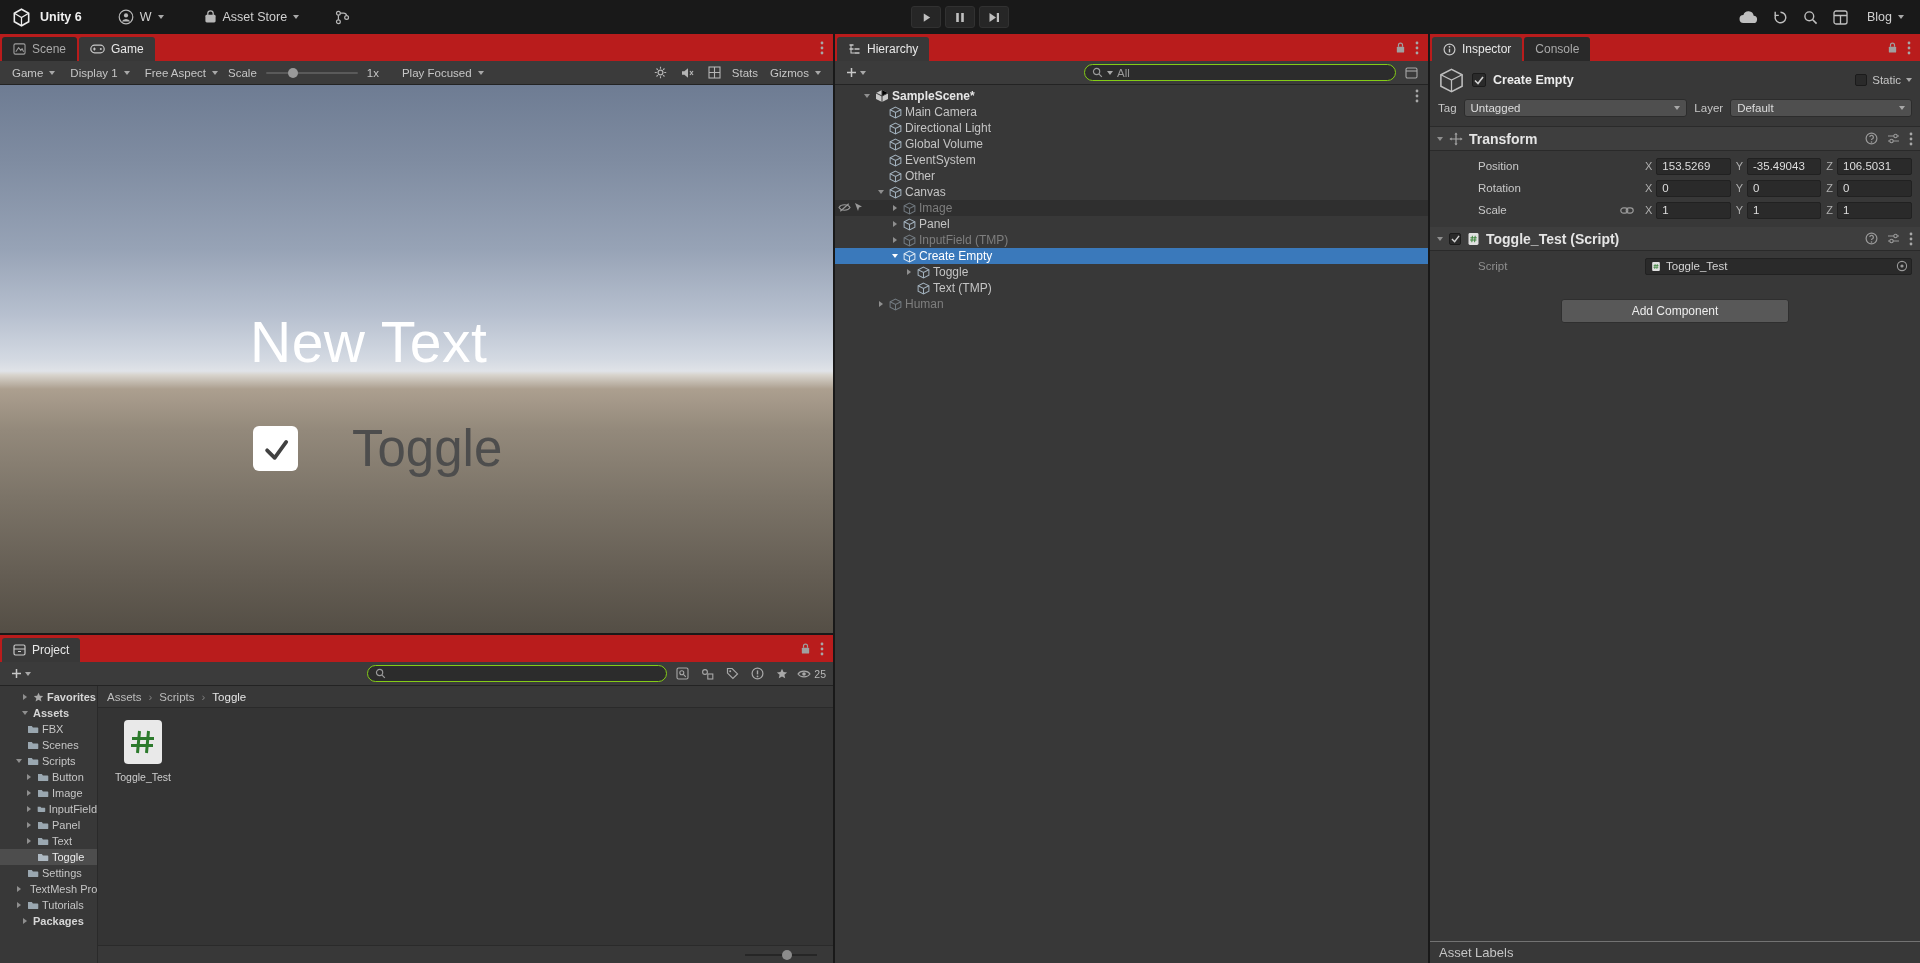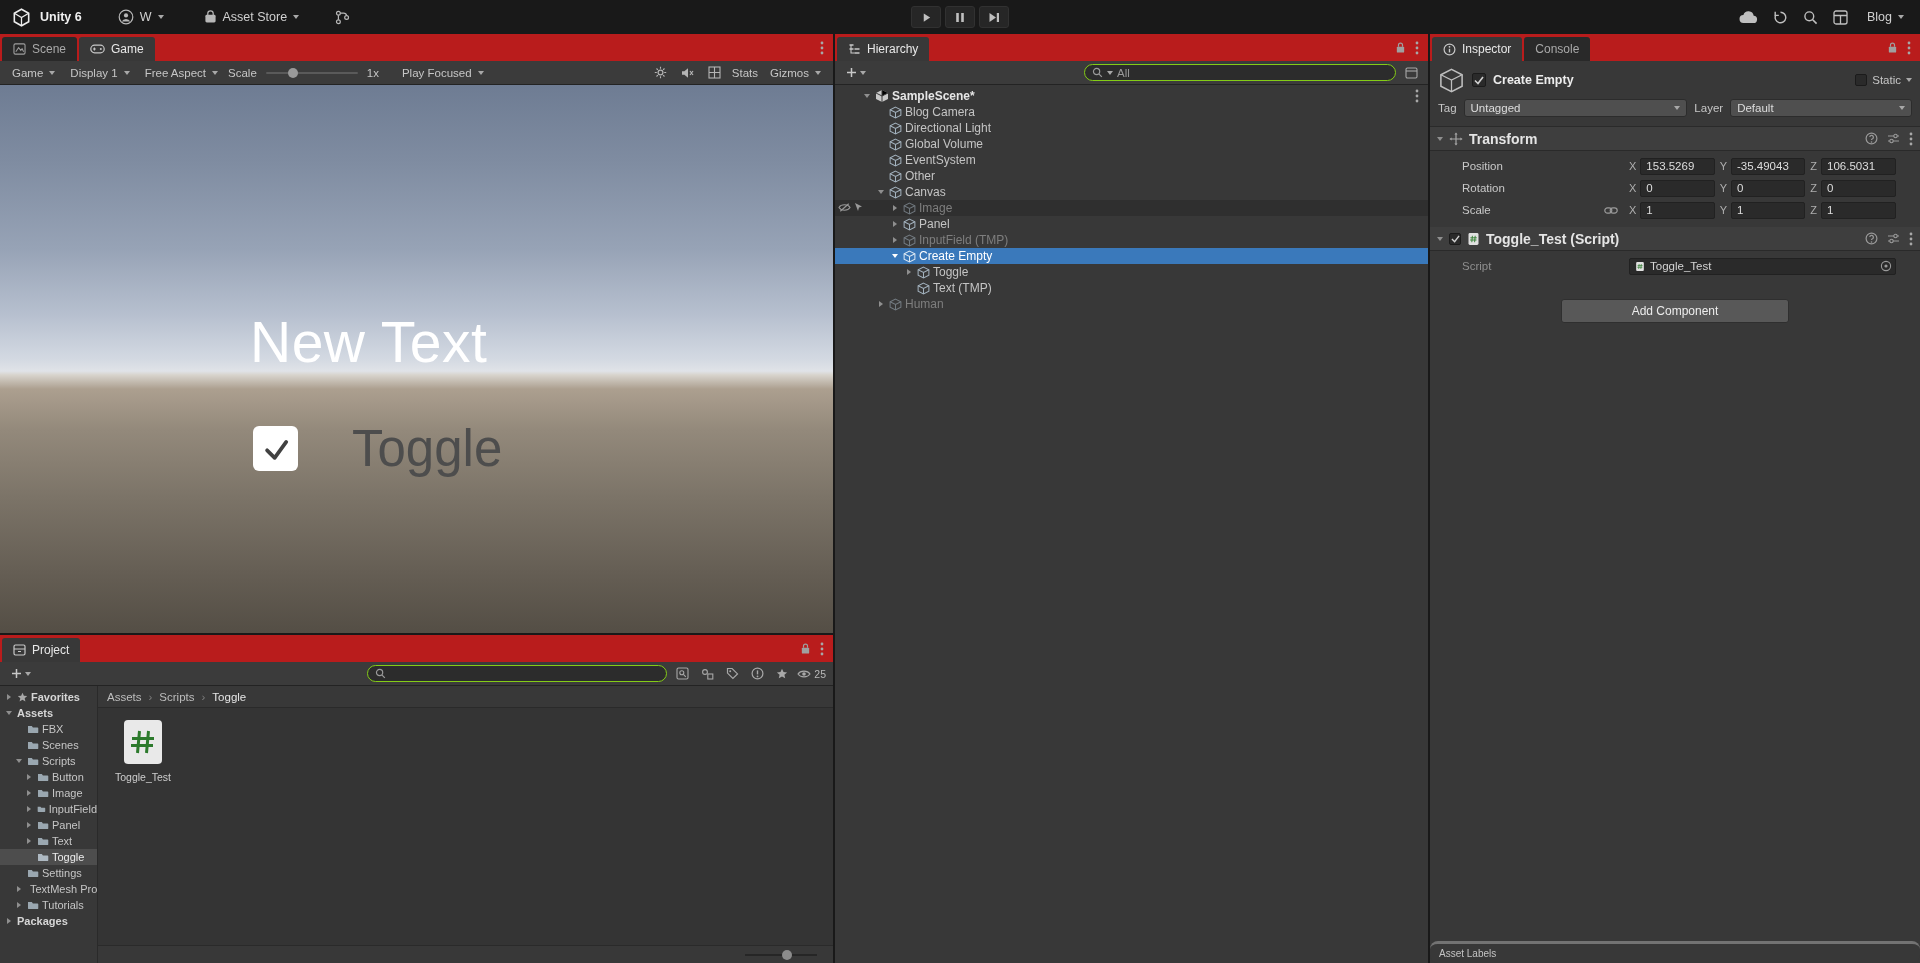--- a/index.html
+++ b/index.html
@@ -42,21 +42,21 @@
   .game-view { flex:1; position:relative; overflow:hidden;
     background:linear-gradient(180deg,#6E7C93 0%,#7F8CA1 14%,#97A3B6 30%,#B7C0CF 42%,#D3D9E2 50%,#E0E3E8 52.2%,#D8D4CD 52.9%,#AC9F8F 55.5%,#93897B 63%,#7C7468 75%,#655E54 89%,#544E45 100%); }
   .gv-headline { position:absolute; left:250px; top:224px; font-size:57px; color:#FFFFFF; letter-spacing:.5px; }
   .gv-toggle-box { position:absolute; left:253px; top:341px; width:45px; height:45px; background:#FFFFFF; border-radius:6px; display:flex; align-items:center; justify-content:center; }
   .gv-toggle-label { position:absolute; left:352px; top:334px; font-size:51px; color:#4D4D4D; }
 
   
   .project { height:330px; flex:none; display:flex; flex-direction:column; border-top:2px solid #191919; background:#383838; }
   .p-body { flex:1; display:flex; min-height:0; }
   .p-tree { width:98px; flex:none; border-right:1px solid #2A2A2A; padding-top:3px; font-size:11px; color:#C6C6C6; overflow:hidden; }
-  .t-row { height:16px; display:flex; align-items:center; gap:3px; padding-left:4px; white-space:nowrap; overflow:hidden; }
+  .t-row { height:16px; display:flex; align-items:center; gap:3px; padding-left:20px; white-space:nowrap; overflow:hidden; }
   .t-row.ind1 { padding-left:14px; } .t-row.ind2 { padding-left:24px; }
   .t-row.root { font-weight:700; color:#D6D6D6; }
   .t-row.sel { background:#4D4D4D; color:#ECECEC; }
   .slot { width:10px; flex:none; display:flex; justify-content:center; }
   .fold-c { width:0;height:0;border-top:3.5px solid transparent;border-bottom:3.5px solid transparent;border-left:4.5px solid #8F8F8F; }
   .fold-o { width:0;height:0;border-left:3.5px solid transparent;border-right:3.5px solid transparent;border-top:4.5px solid #8F8F8F; }
   .p-main { flex:1; display:flex; flex-direction:column; min-width:0; }
   .crumbs { height:22px; flex:none; display:flex; align-items:center; gap:7px; padding:0 9px; border-bottom:1px solid #2A2A2A; font-size:11.5px; color:#BDBDBD; background:#383838; }
   .crumb.last { color:#E4E4E4; }
   .crumb-sep { color:#7E7E7E; }
@@ -88,31 +88,31 @@
   .i-h-row2 { display:flex; align-items:center; gap:7px; height:22px; margin-top:3px; font-size:11.5px; color:#C6C6C6; }
   .dropdown { height:18px; background:#4F4F4F; border:1px solid #2C2C2C; border-radius:3px; display:flex; align-items:center; padding:0 6px; gap:6px; font-size:11.5px; color:#DDDDDD; }
   .dropdown .val { flex:1; overflow:hidden; }
   .dd-tag { flex:1.25; } .dd-layer { flex:1; }
   .checkbox { width:14px; height:14px; flex:none; background:#2A2A2A; border:1px solid #1B1B1B; border-radius:2px; display:flex; align-items:center; justify-content:center; }
   .checkbox.small { width:12px; height:12px; }
   .comp-header { height:24px; flex:none; background:#3E3E3E; border-bottom:1px solid #2A2A2A; display:flex; align-items:center; gap:6px; padding:0 7px; }
   .comp-header + .comp-rows { border-bottom:0; }
   .comp-title { font-weight:700; font-size:14px; color:#e5e5e5; }
   .comp-icons { margin-left:auto; display:flex; align-items:center; gap:9px; }
-  .comp-rows { padding:4px 16px 6px; border-bottom:1px solid #2A2A2A; }
+  .comp-rows { padding:4px 0 6px; border-bottom:1px solid #2A2A2A;margin-left:32px; }
   .prop-row { display:flex; align-items:center; height:22px; padding:0 8px 0 16px; gap:5px; font-size:11.5px; color:#C8C8C8; }
   .prop-label { width:162px; flex:none; display:flex; align-items:center; }
   .prop-label .link-ico { margin-left:auto; margin-right:6px; }
   .axis { display:flex; align-items:center; gap:4px; flex:1; min-width:0; }
   .axis-letter { color:#AFAFAF; font-size:11px; flex:none; }
   .num-field { flex:1; min-width:0; height:17px; background:#2A2A2A; border:1px solid #212121; border-radius:2px; display:flex; align-items:center; padding:0 5px; font-size:11.5px; color:#DEDEDE; overflow:hidden; white-space:nowrap; }
   .obj-field { flex:1; height:17px; background:#2A2A2A; border:1px solid #212121; border-radius:2px; display:flex; align-items:center; gap:5px; padding:0 3px 0 5px; font-size:11.5px; color:#D4D4D4; }
   .obj-field .val { flex:1; overflow:hidden; }
   .add-btn { margin:16px auto 0; width:228px; height:24px; flex:none; background:#585858; border:1px solid #2F2F2F; border-radius:3px; color:#ECECEC; font-size:12px; display:flex; align-items:center; justify-content:center; }
-  .i-bottom { margin-top:auto; height:22px; flex:none; border-top:3px solid #737373; display:flex; align-items:center; padding:0 9px; font-size:10px; color:#C4C4C4; background:#383838;border-radius:8px; }
+  .i-bottom { margin-top:auto; height:22px; flex:none; border-top:1px solid #737373; display:flex; align-items:center; padding:0 9px; font-size:13px; color:#C4C4C4; background:#383838; }
   .dim-label { color:#8F8F8F; }
 </style>
 </head>
 <body>
 
 <div class="topbar">
   <span>
     <svg width="19" height="19" viewBox="0 0 18 18">
         <path d="M9 1.2 15.8 5v8L9 16.8 2.2 13V5Z" fill="none" stroke="#EDEDED" stroke-width="1.5"></path>
         <path d="M2.2 5 9 9l6.8-4M9 9v7.8" stroke="#EDEDED" stroke-width="1.2" fill="none"></path>
@@ -608,21 +608,21 @@
       </div>
 
       <div class="h-row d1">
         <span class="slot"></span>
         <span class="obj-ico">
             <svg width="13" height="13" viewBox="0 0 14 14">
               <path d="M7 1.2 12.8 4.1v5.8L7 12.8 1.2 9.9V4.1Z" fill="none" stroke="currentColor" stroke-width="1.1"></path>
               <path d="M1.2 4.1 7 7l5.8-2.9M7 7v5.8" fill="none" stroke="currentColor" stroke-width="1.1"></path>
             </svg>
           </span>
-        <span>Blog Camera</span>
+        <span>Main Camera</span>
       </div>
       <div class="h-row d1">
         <span class="slot"></span>
         <span class="obj-ico">
             <svg width="13" height="13" viewBox="0 0 14 14">
               <path d="M7 1.2 12.8 4.1v5.8L7 12.8 1.2 9.9V4.1Z" fill="none" stroke="currentColor" stroke-width="1.1"></path>
               <path d="M1.2 4.1 7 7l5.8-2.9M7 7v5.8" fill="none" stroke="currentColor" stroke-width="1.1"></path>
             </svg>
           </span>
         <span>Directional Light</span>

